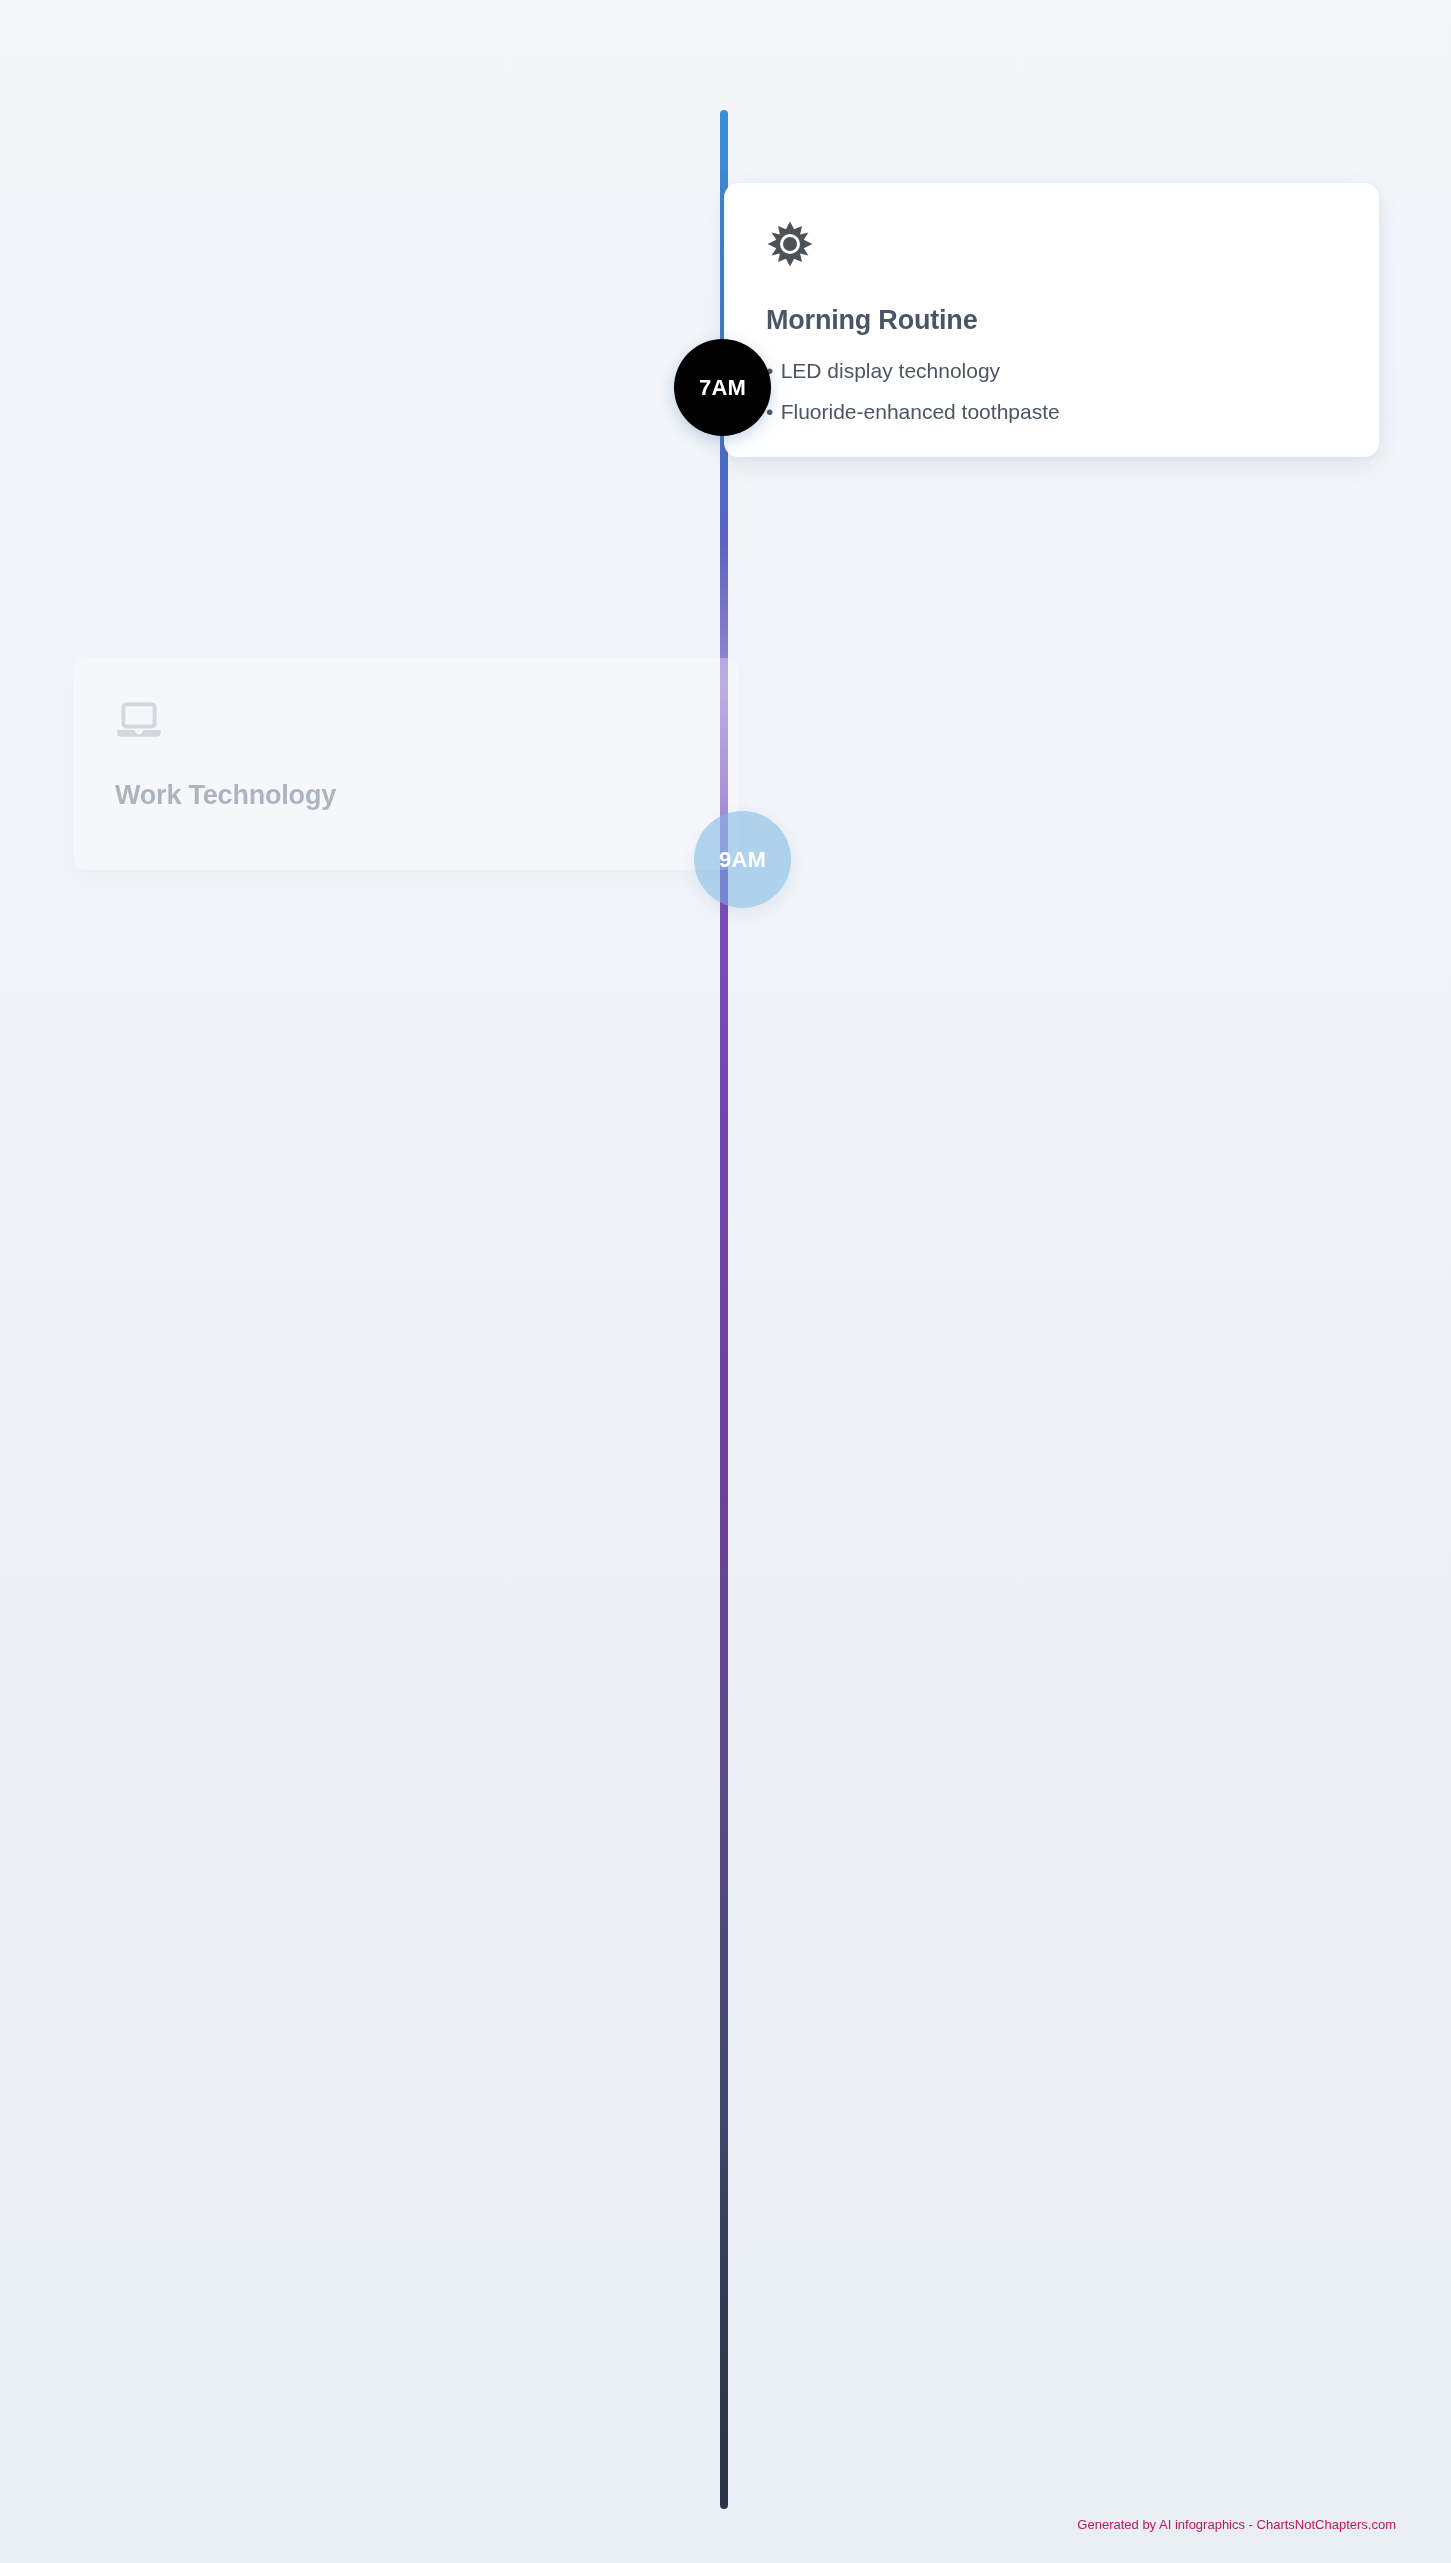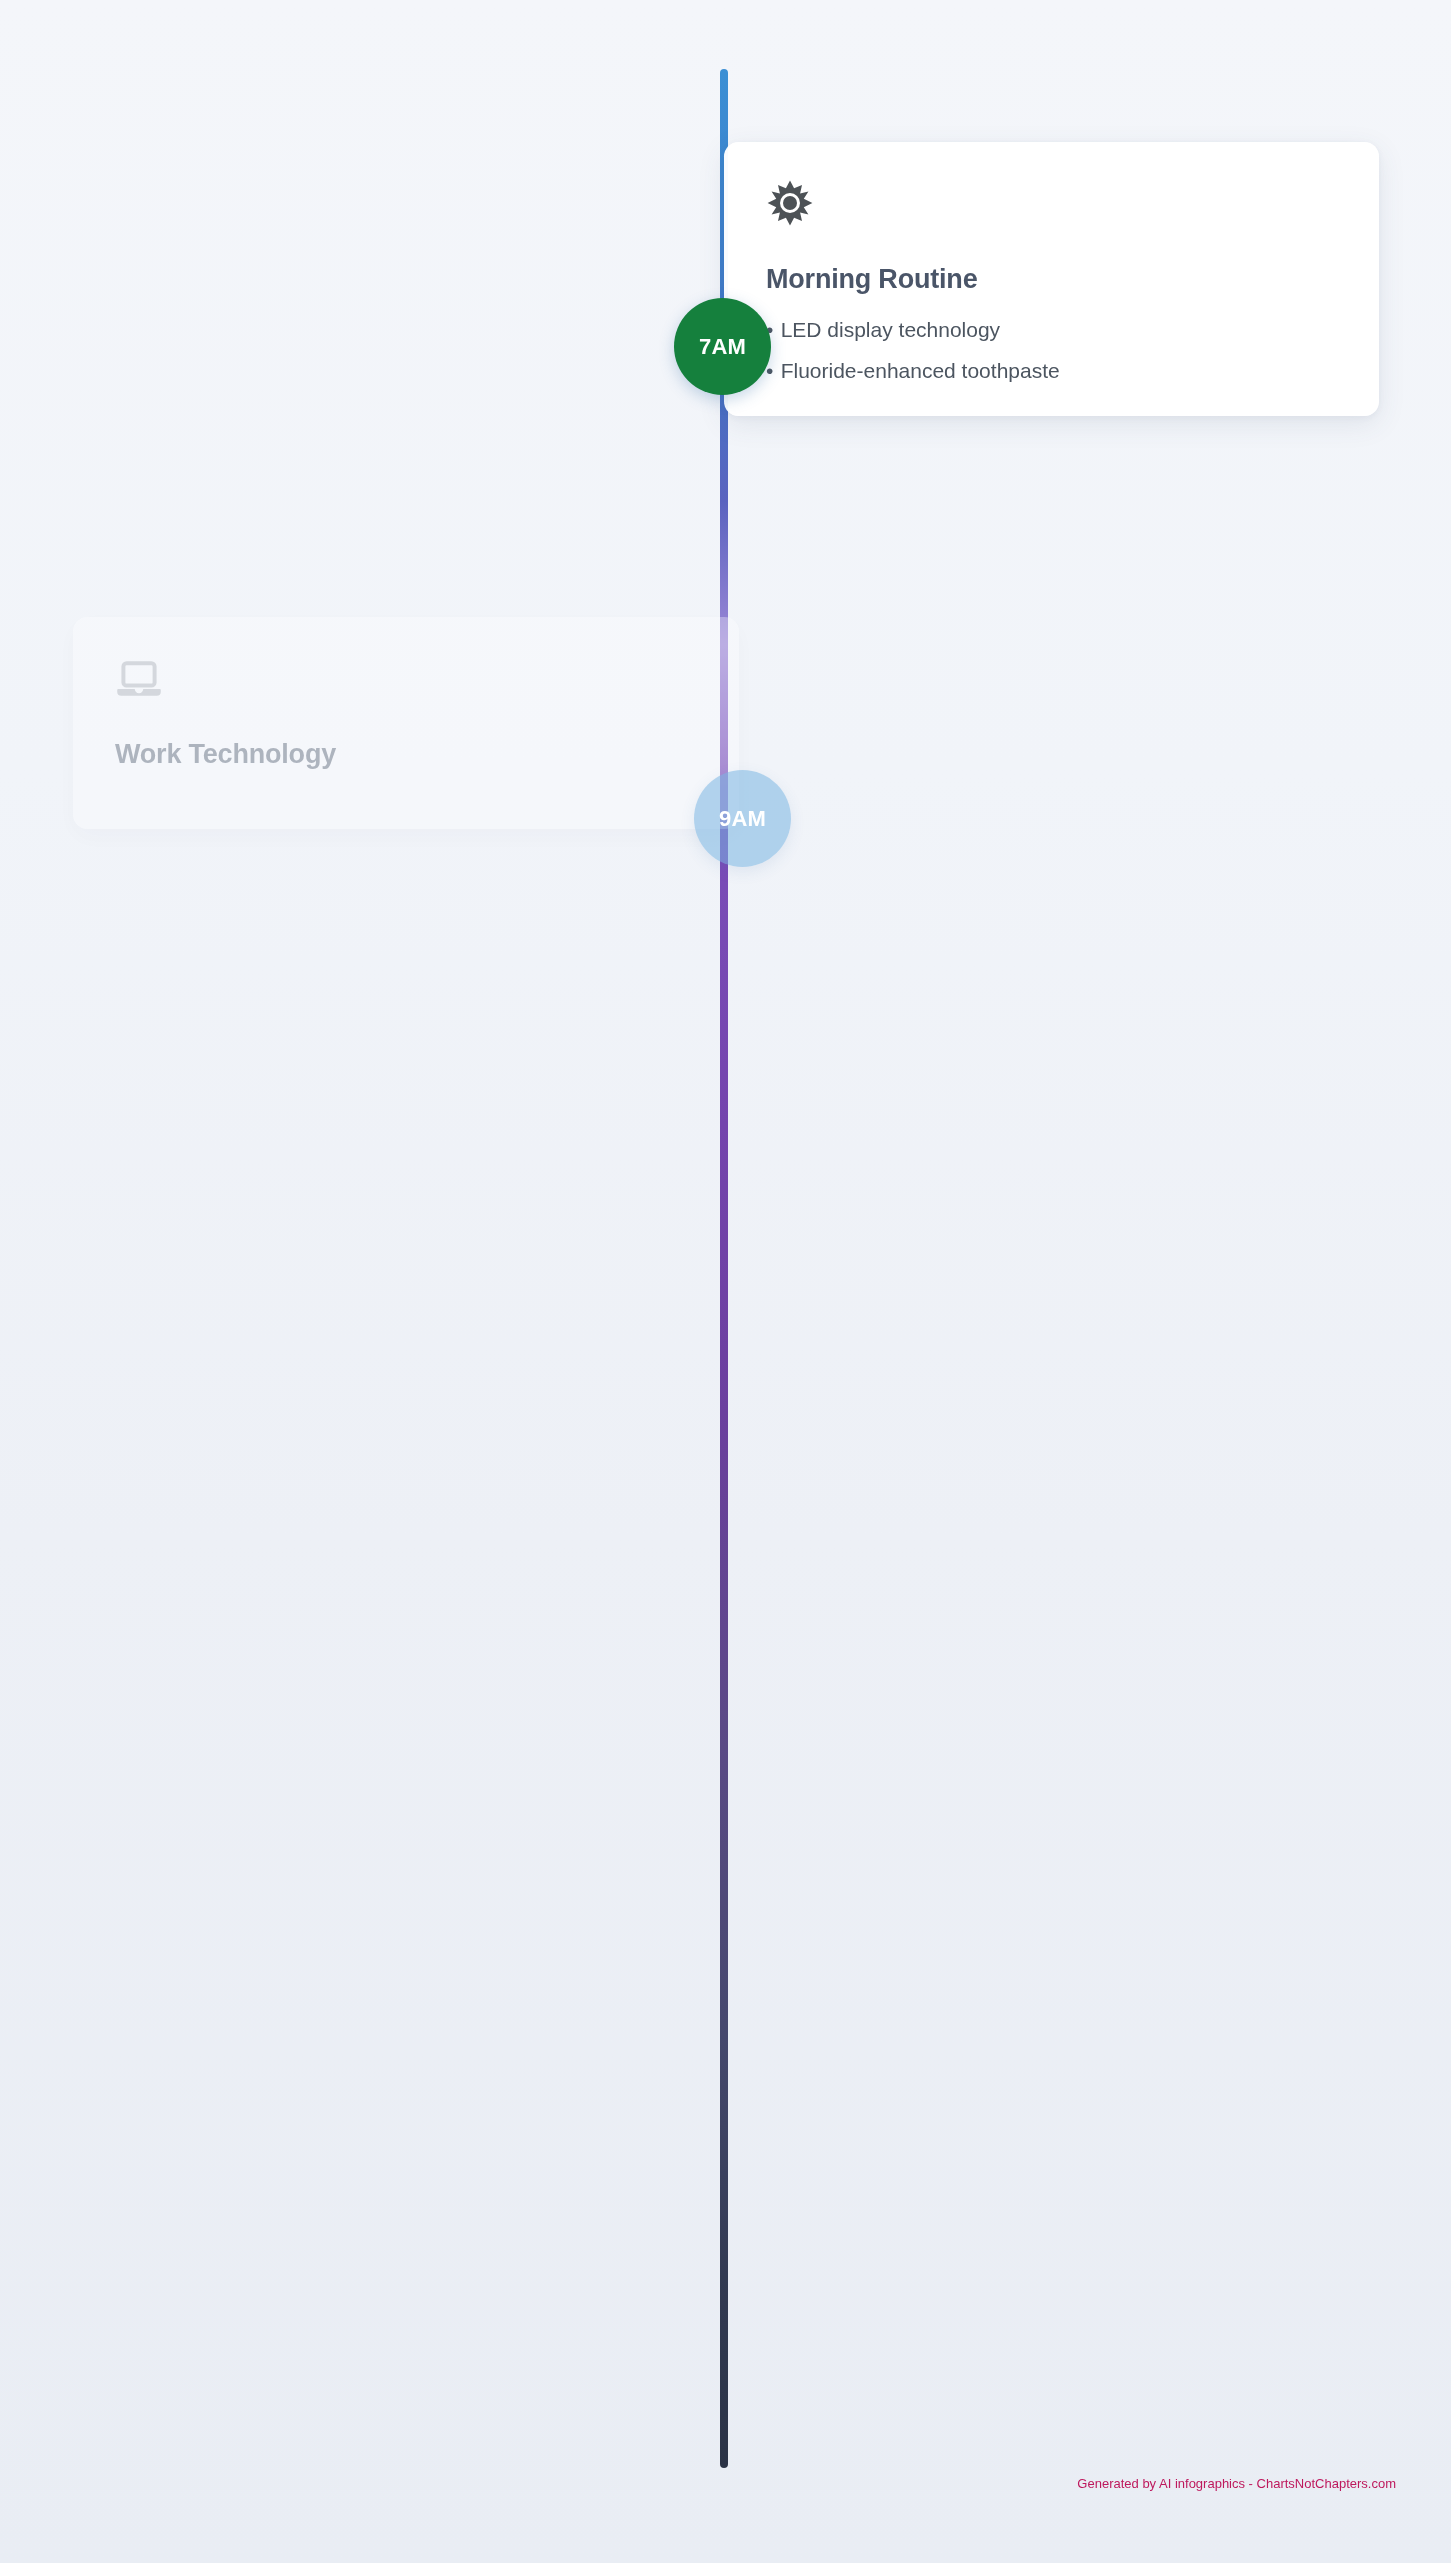--- a/index.html
+++ b/index.html
@@ -16,20 +16,21 @@
     font-family: "Liberation Sans", sans-serif;
     background: linear-gradient(180deg, #f4f6fa 0%, #f1f4f9 30%, #edf0f6 60%, #e9edf4 100%);
   }
 
   
   #stage {
     position: absolute;
     inset: 0;
     width: 1452px;
     height: 1826px;
+    margin-top: 41px;
   }
 
   
   .timeline-axis {
     position: absolute;
     left: 720px;
     top: 69px;
     width: 8px;
     height: 2399px;
     border-radius: 4px;
@@ -110,21 +111,21 @@
     justify-content: center;
     color: #ffffff;
     font-size: 22px;
     font-weight: bold;
     letter-spacing: 0.2px;
   }
 
   #marker-7am {
     left: 674px;
     top: 298px;
-    background: #15803d;
+    background: #000000;
     box-shadow: 0 4.8px 14.5px rgba(55,110,170,0.28);
     justify-content: center;
   }
 
   #marker-9am {
     left: 694px;
     top: 770px;
     background: rgba(120,180,225,0.55);
     box-shadow: 0 4.8px 14.5px rgba(55,110,170,0.10);
   }

